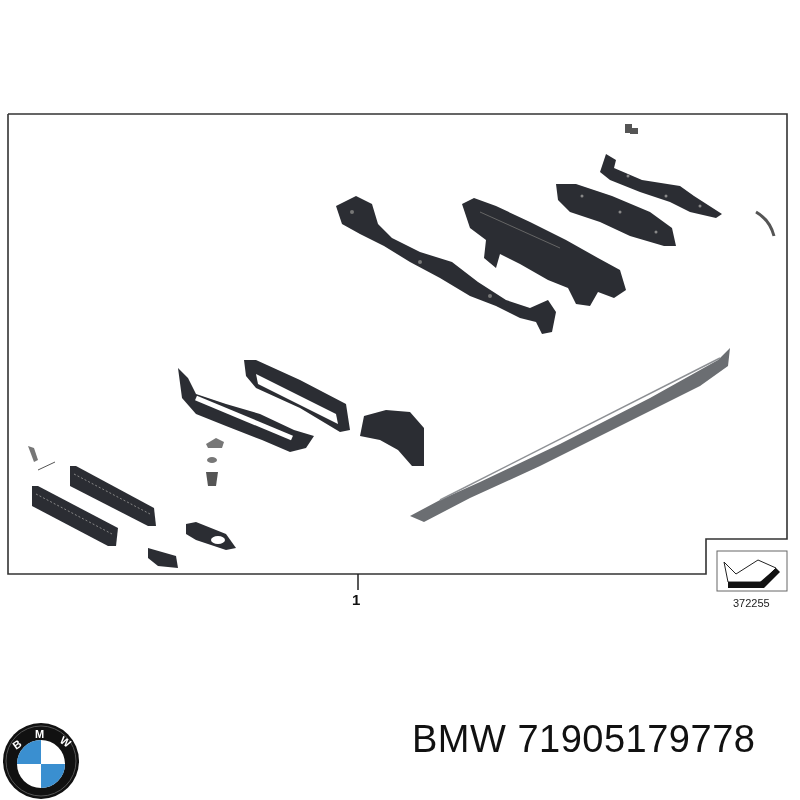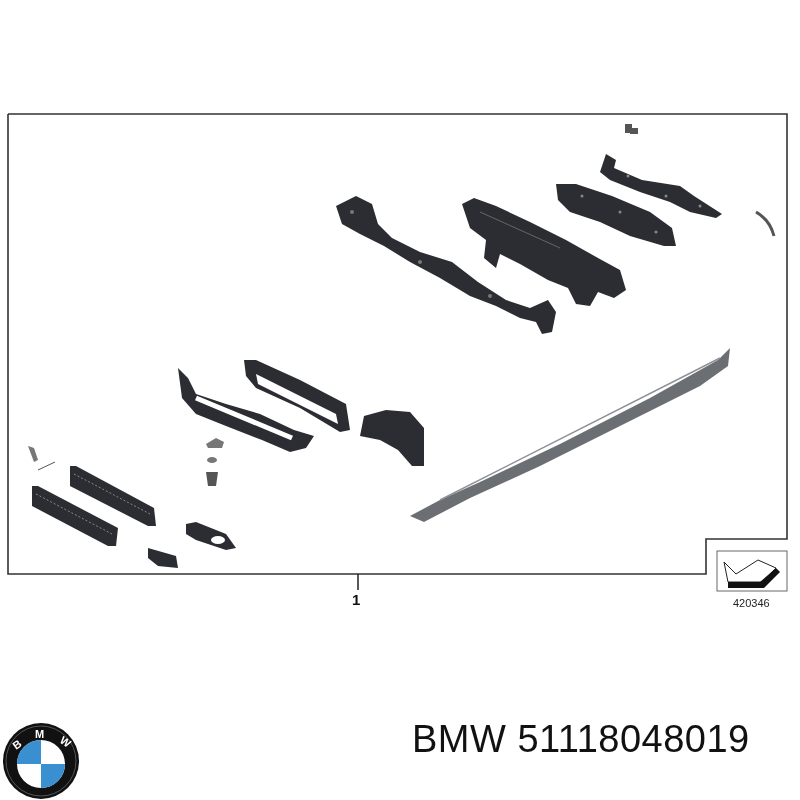--- a/index.html
+++ b/index.html
@@ -100,27 +100,27 @@
     <path d="M148,548 L176,556 L178,568 L158,566 L148,558 Z" fill="#2b2d33"></path>
 
     <g>
       <rect x="717" y="551" width="70" height="40" fill="none" stroke="#666" stroke-width="1"></rect>
       <path d="M724,562 L736,574 L758,560 L776,568 L762,582 L728,582 Z" fill="#fff" stroke="#222" stroke-width="1"></path>
       <path d="M728,582 L760,582 L776,568 L780,572 L764,588 L728,588 Z" fill="#111"></path>
     </g>
   </svg>
 
   <span class="label-num" style="left:352px; top:591px;">1</span>
-  <span class="ref-code" style="left:733px; top:597px;">420346</span>
+  <span class="ref-code" style="left:733px; top:597px;">372255</span>
 
   <svg class="logo" viewBox="0 0 78 78">
     <circle cx="39" cy="39" r="38" fill="#111"></circle>
     <circle cx="39" cy="39" r="35" fill="none" stroke="#555" stroke-width="1"></circle>
     <circle cx="39" cy="42" r="24" fill="#fff"></circle>
     <path d="M39,42 L39,18 A24,24 0 0,0 15,42 Z" fill="#3a8fd0"></path>
     <path d="M39,42 L63,42 A24,24 0 0,1 39,66 Z" fill="#3a8fd0"></path>
     <text x="14" y="28" fill="#fff" font-family="Liberation Sans, sans-serif" font-weight="bold" font-size="11" transform="rotate(-35 14 28)">B</text>
     <text x="33" y="16" fill="#fff" font-family="Liberation Sans, sans-serif" font-weight="bold" font-size="11">M</text>
     <text x="57" y="20" fill="#fff" font-family="Liberation Sans, sans-serif" font-weight="bold" font-size="11" transform="rotate(35 57 20)">W</text>
   </svg>
 
-  <div class="part-caption">BMW 51118048019</div>
+  <div class="part-caption">BMW 71905179778</div>
 </div>
 
 </body></html>

